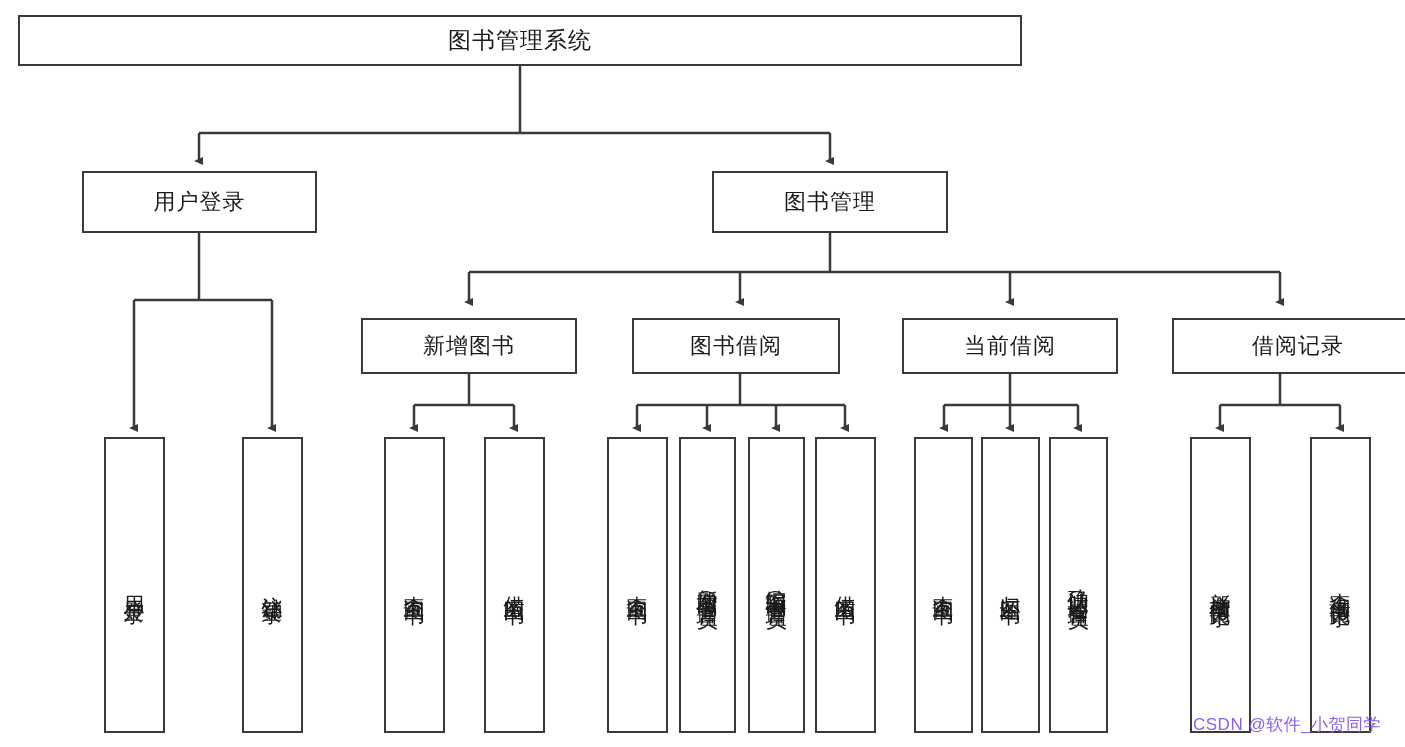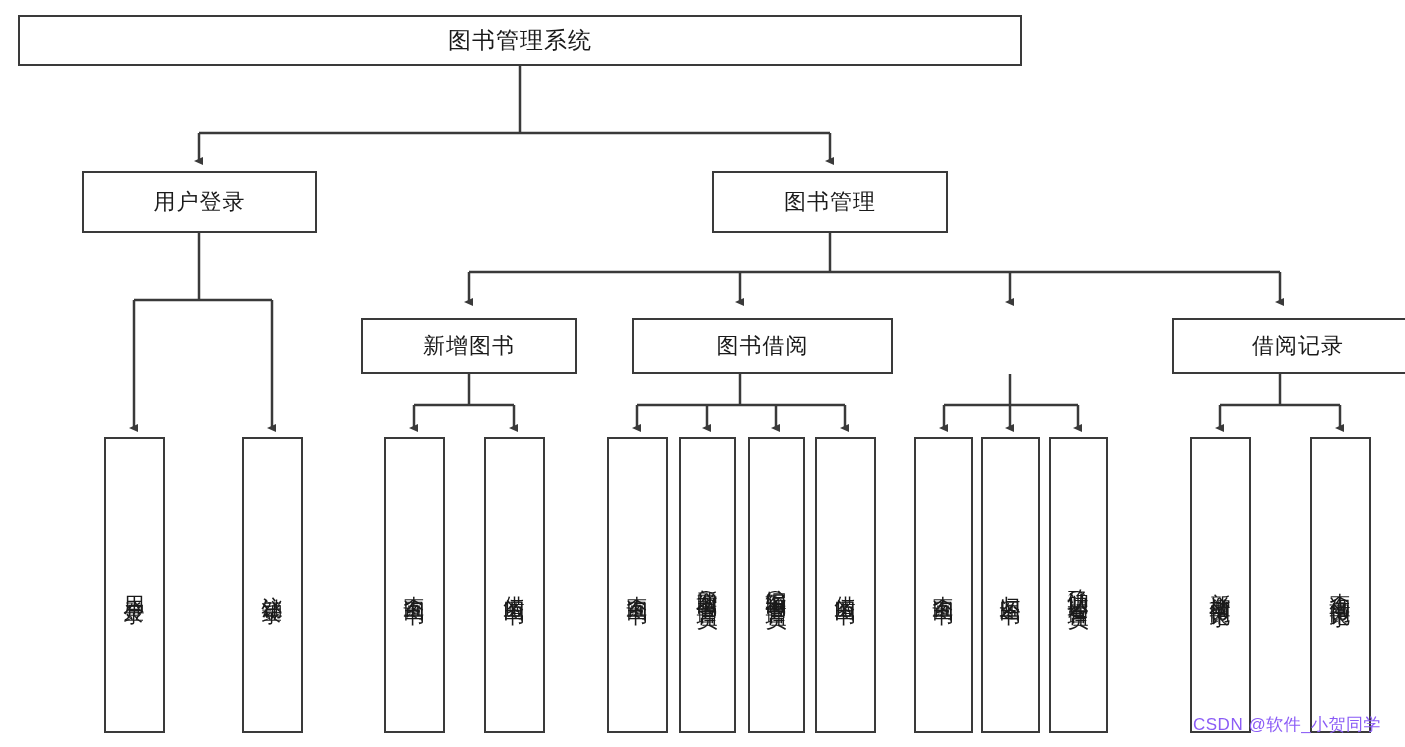--- a/index.html
+++ b/index.html
@@ -120,21 +120,22 @@
       <path d="M1340,405 L1340,428" marker-end="url(#arrow)"></path>
     </g>
   </svg>
 
   <div class="node horiz root" style="left:18px; top:15px; width:1004px; height:51px;">图书管理系统</div>
 
   <div class="node horiz" style="left:82px; top:171px; width:235px; height:62px;">用户登录</div>
   <div class="node horiz" style="left:712px; top:171px; width:236px; height:62px;">图书管理</div>
 
   <div class="node horiz" style="left:361px; top:318px; width:216px; height:56px;">新增图书</div>
-  <div class="node horiz" style="left:632px; top:318px; width:261px; height:56px;">图书借阅</div>
+  <div class="node horiz" style="left:632px; top:318px; width:208px; height:56px;">图书借阅</div>
+  <div class="node horiz" style="left:902px; top:318px; width:216px; height:56px;">当前借阅</div>
   <div class="node horiz" style="left:1172px; top:318px; width:252px; height:56px;">借阅记录</div>
 
   <div class="node vert" style="left:104px; top:437px; width:61px; height:296px;">用户登录</div>
   <div class="node vert" style="left:242px; top:437px; width:61px; height:296px;">注销登录</div>
 
   <div class="node vert" style="left:384px; top:437px; width:61px; height:296px;">查询图书</div>
   <div class="node vert" style="left:484px; top:437px; width:61px; height:296px;">借阅图书</div>
 
   <div class="node vert" style="left:607px; top:437px; width:61px; height:296px;">查询图书</div>
   <div class="node vert" style="left:679px; top:437px; width:57px; height:296px;">新增图书（管理员）</div>

